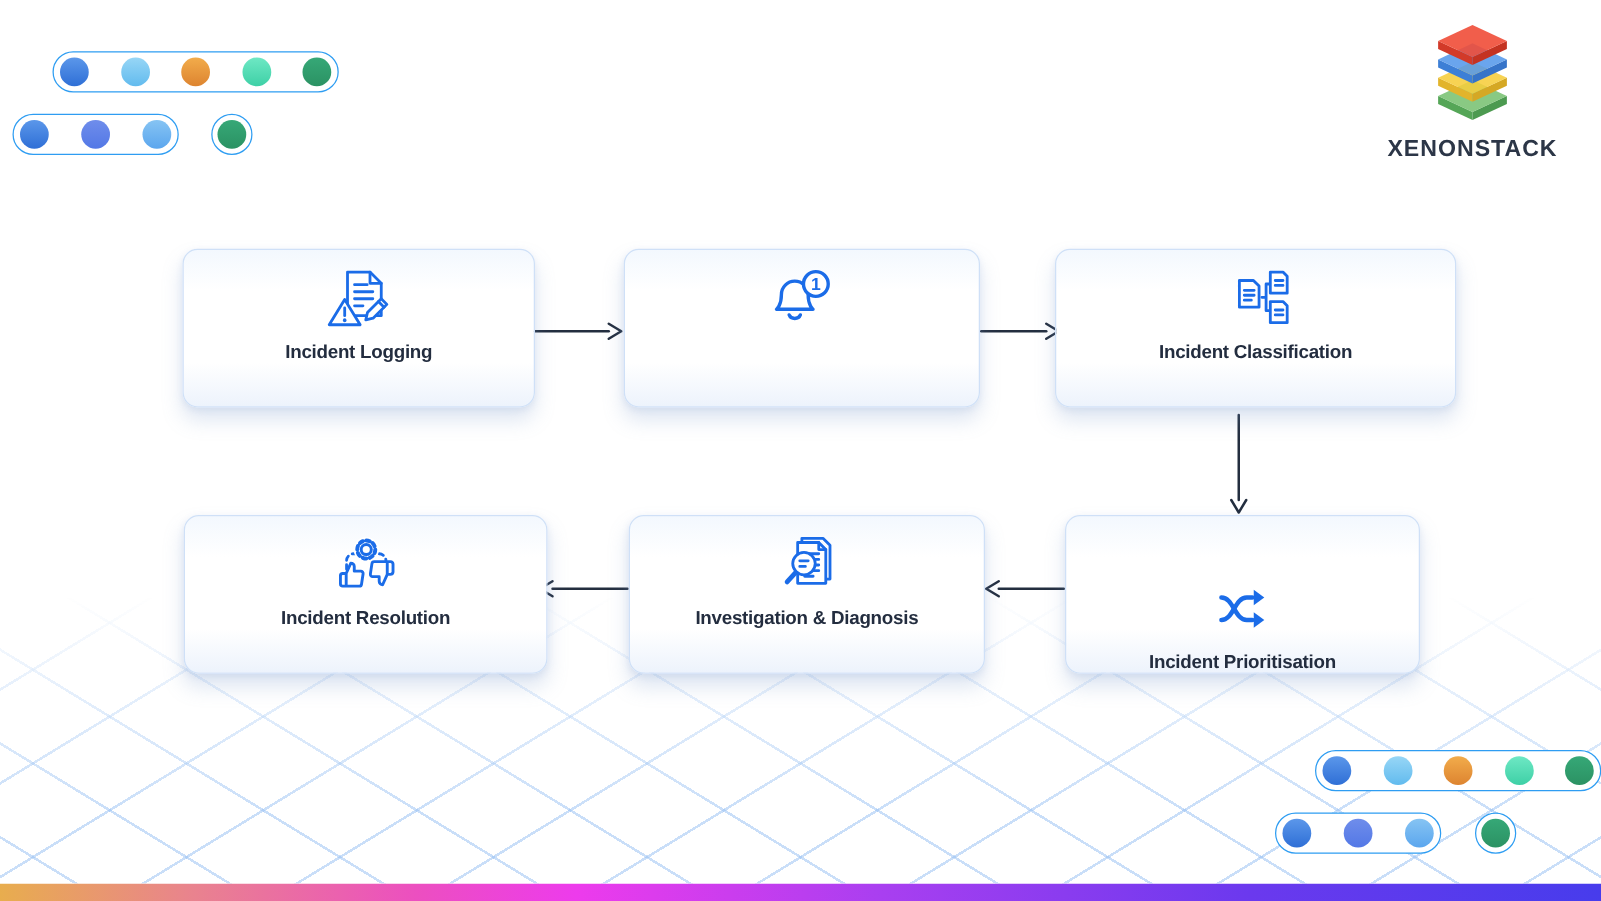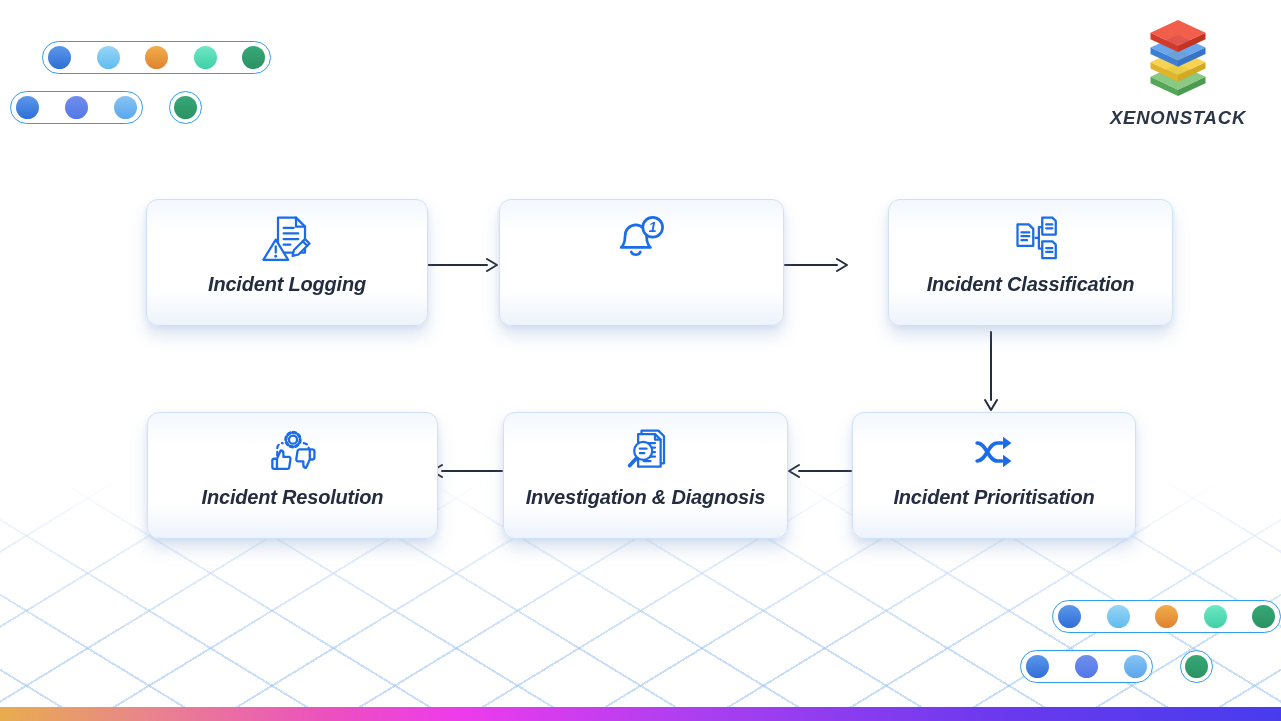--- a/index.html
+++ b/index.html
@@ -1,19 +1,18 @@
 <!DOCTYPE html>
 <html><head>
 <meta charset="utf-8">
 <style>
   html,body{margin:0;padding:0;background:#fff;}
   .canvas{
     position:relative;width:1281px;height:721px;overflow:hidden;background:#ffffff;
     font-family:"Liberation Sans",sans-serif;
-    font-style:italic;
   }
   
   .iso-grid{
     position:absolute;left:0;right:0;top:478px;bottom:14px;z-index:1;
     background:
       repeating-linear-gradient(148.6deg, rgba(148,190,242,0) 0px, rgba(148,190,242,0) 62px, rgba(148,190,242,.5) 62px, rgba(148,190,242,.5) 64px),
       repeating-linear-gradient(211.4deg, rgba(148,190,242,0) 0px, rgba(148,190,242,0) 62px, rgba(148,190,242,.5) 62px, rgba(148,190,242,.5) 64px);
     -webkit-mask-image:linear-gradient(180deg, rgba(0,0,0,0) 0%, rgba(0,0,0,.5) 35%, #000 75%);
             mask-image:linear-gradient(180deg, rgba(0,0,0,0) 0%, rgba(0,0,0,.5) 35%, #000 75%);
   }
@@ -23,21 +22,21 @@
   .step-box{
     position:absolute;height:127px;box-sizing:border-box;z-index:3;
     border:1px solid #cfe0f7;border-radius:12px;
     background:linear-gradient(180deg,#f3f8fe 0%,#ffffff 26%,#ffffff 72%,#edf3fc 100%);
     box-shadow:0 10px 16px rgba(125,155,205,.25), 0 2px 5px rgba(125,155,205,.15);
     display:flex;flex-direction:column;align-items:center;padding-top:11px;
   }
   .step-icon{width:56px;height:56px;display:flex;align-items:center;justify-content:center;}
   .step-icon svg{width:54px;height:54px;}
   .step-label{
-    margin-top:6px;font-size:20px;font-weight:600;letter-spacing:-.2px;
+    margin-top:6px;font-size:15px;font-weight:600;letter-spacing:-.2px;
     color:#232d3f;white-space:nowrap;
   }
   
   .pill{
     position:absolute;z-index:3;display:flex;align-items:center;justify-content:space-between;
     background:#fff;border:1.6px solid #2e9df2;border-radius:999px;height:33px;
     box-sizing:border-box;padding:0 5px;
   }
   .ring{
     position:absolute;z-index:3;width:33px;height:33px;box-sizing:border-box;
@@ -171,36 +170,36 @@
     <div class="step-icon">
       <svg viewBox="0 0 48 48" fill="none" stroke="#1b6ce8" stroke-width="2.4" stroke-linecap="round" stroke-linejoin="round">
         <path d="M28 21a9.5 9.5 0 0 0-19 0c0 8-3.5 10.5-3.5 10.5h26s-3.5-2.5-3.5-10.5z" fill="#fff"></path>
         <path d="M14.5 35.5a4.2 3.6 0 0 0 8 0"></path>
         <circle cx="33.5" cy="13.5" r="8.8" fill="#fff"></circle>
         <text x="33.5" y="18" text-anchor="middle" font-size="12.5" font-weight="bold" fill="#1b6ce8" stroke="none" font-family="Liberation Sans, sans-serif">1</text>
       </svg>
     </div>
   </div>
 
-  <div class="step-box" style="left:888px;top:199px;width:285px;">
+  <div class="step-box" style="left:844px;top:199px;width:321px;">
     <div class="step-icon">
       <svg viewBox="0 0 48 48" fill="none" stroke="#1b6ce8" stroke-width="2" stroke-linecap="round" stroke-linejoin="round">
         <path d="M12 11h10l4 4v15H12z" fill="#fff"></path>
         <path d="M15.5 18h7M15.5 21.5h7M15.5 25h5"></path>
         <path d="M28 23h3M31 13.5v19M31 13.5h2M31 32.5h2"></path>
         <path d="M34 5h9l3 3v12H34z" fill="#fff"></path>
         <path d="M37.5 11h5.5M37.5 14.5h5.5"></path>
         <path d="M34 26h9l3 3v12H34z" fill="#fff"></path>
         <path d="M37.5 32h5.5M37.5 35.5h5.5"></path>
       </svg>
     </div>
     <div class="step-label">Incident Classification</div>
   </div>
 
-  <div class="step-box" style="left:852px;top:412px;width:284px;">
+  <div class="step-box" style="left:852px;top:412px;width:284px;justify-content:flex-end;">
     <div class="step-icon">
       <svg viewBox="0 0 48 48" fill="none" stroke="#1b6ce8" stroke-width="3.2" stroke-linecap="round" stroke-linejoin="round">
         <path d="M9 32c8.5 0 9.5-16 18-16h4"></path>
         <path d="M9 16c8.5 0 9.5 16 18 16h4"></path>
         <path d="M32 10.5 39.5 16 32 21.5z" fill="#1b6ce8" stroke="none"></path>
         <path d="M32 26.5 39.5 32 32 37.5z" fill="#1b6ce8" stroke="none"></path>
       </svg>
     </div>
     <div class="step-label">Incident Prioritisation</div>
   </div>

